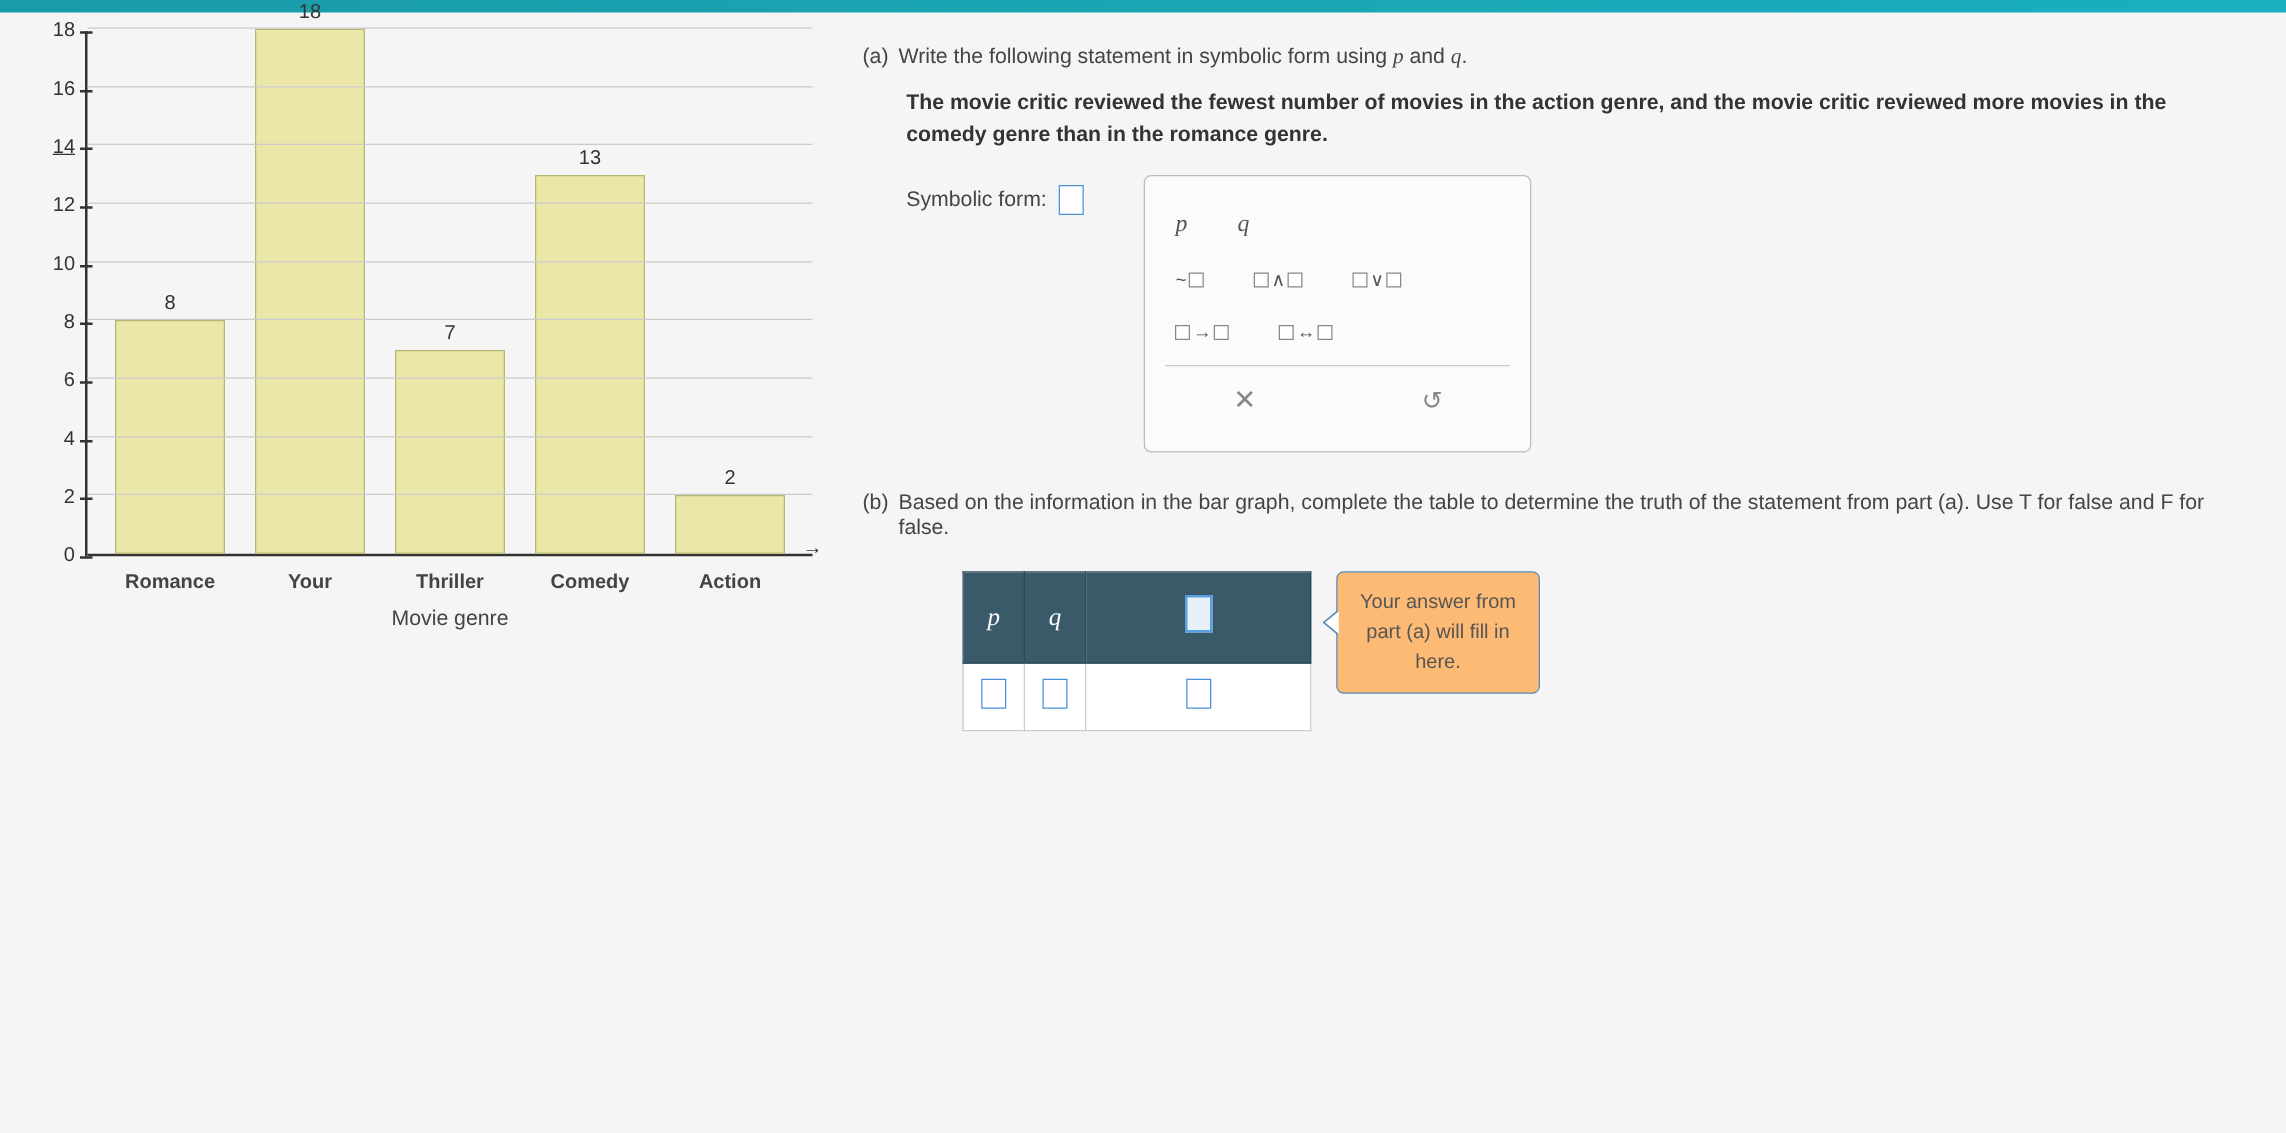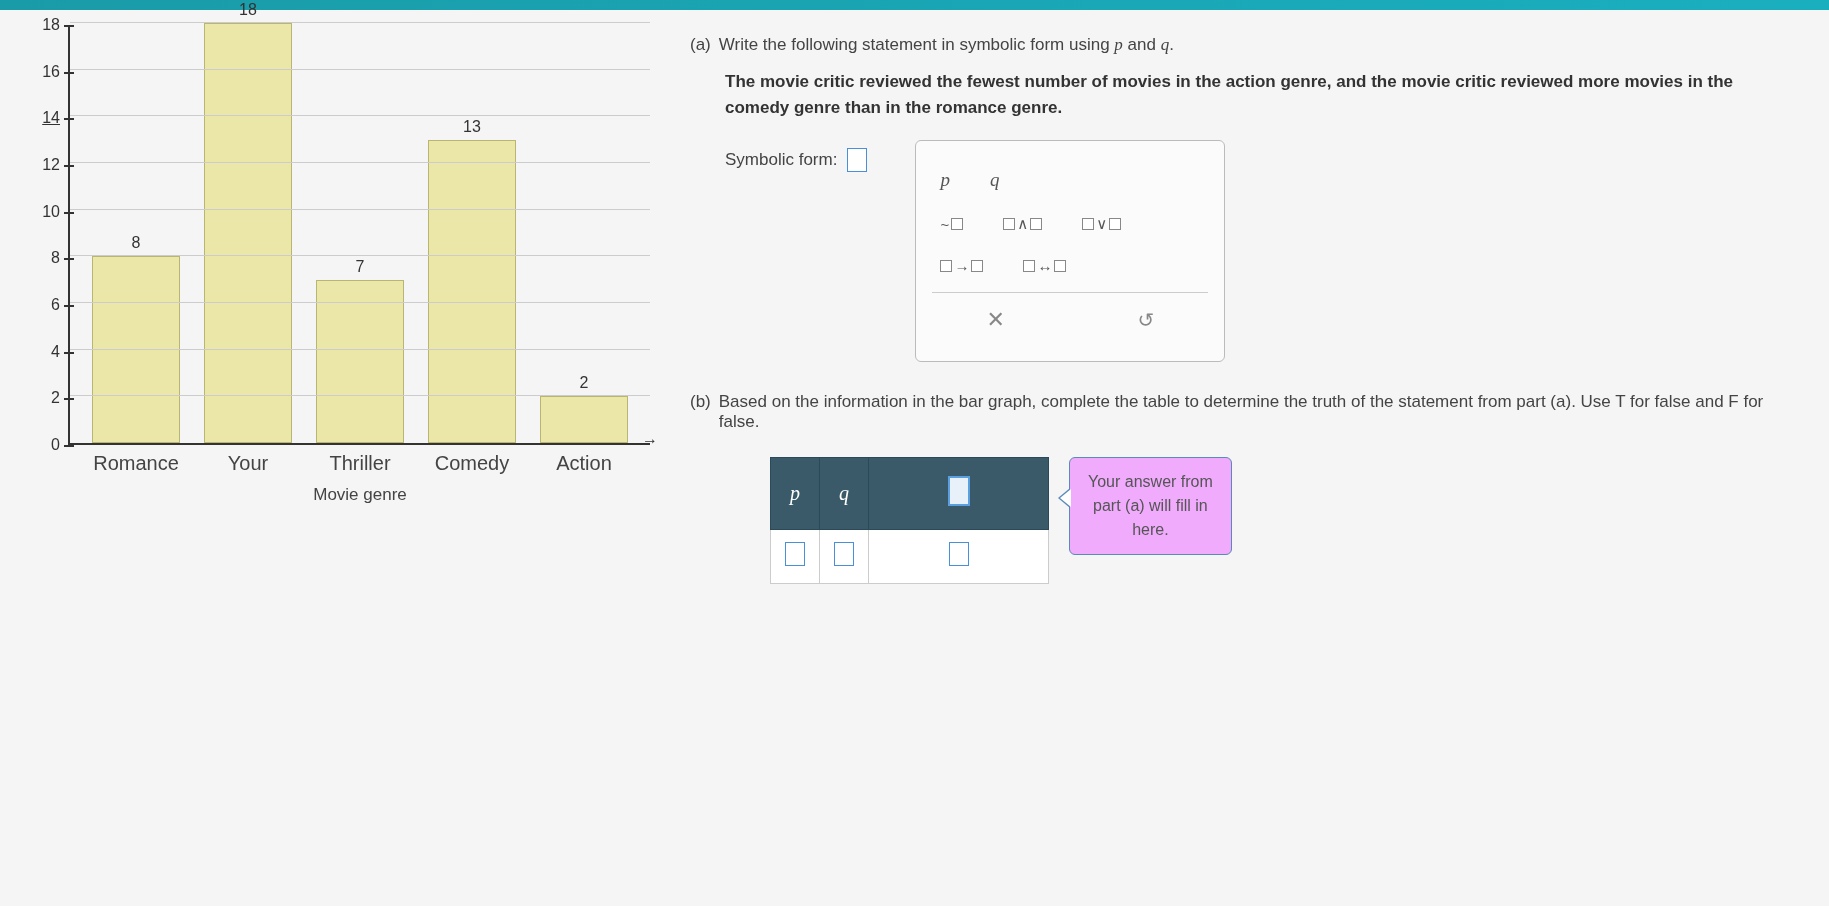--- a/index.html
+++ b/index.html
@@ -101,22 +101,23 @@
       left: 40px;
       right: 0;
       bottom: 30px;
       display: flex;
       justify-content: space-around;
       padding: 0 10px;
     }
     .x-label {
       width: 100px;
       text-align: center;
-      font-size: 20px;
+      font-size: 16px;
       color: #444;
+      font-weight: bold;
     }
     .x-title {
       position: absolute;
       left: 40px;
       right: 0;
       bottom: 0;
       text-align: center;
       font-size: 17px;
       color: #444;
     }
@@ -259,21 +260,21 @@
       display: inline-block;
       width: 22px;
       height: 30px;
       border: 2px solid #5aa0e0;
       background: #e8f0fa;
     }
     .callout {
       position: relative;
       border: 1.5px solid #5a8ab8;
       border-radius: 6px;
-      background: #f0abfc;
+      background: #fdba74;
       padding: 12px 18px;
       font-size: 16px;
       color: #555;
       text-align: center;
       line-height: 1.5;
     }
     .callout::before {
       content: '';
       position: absolute;
       left: -12px;

